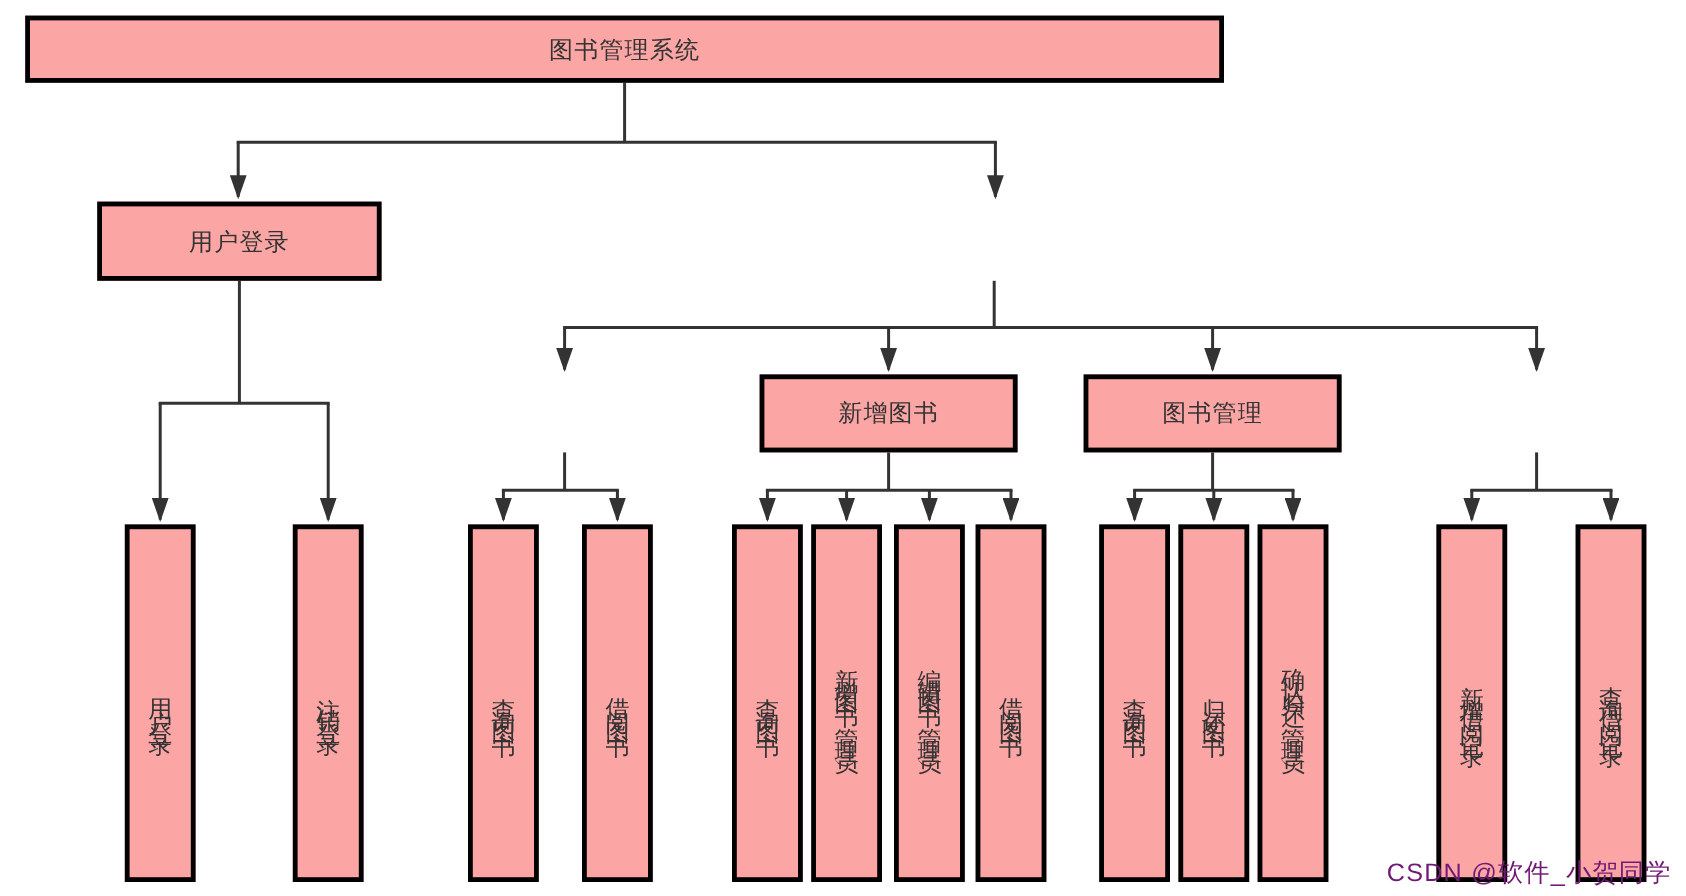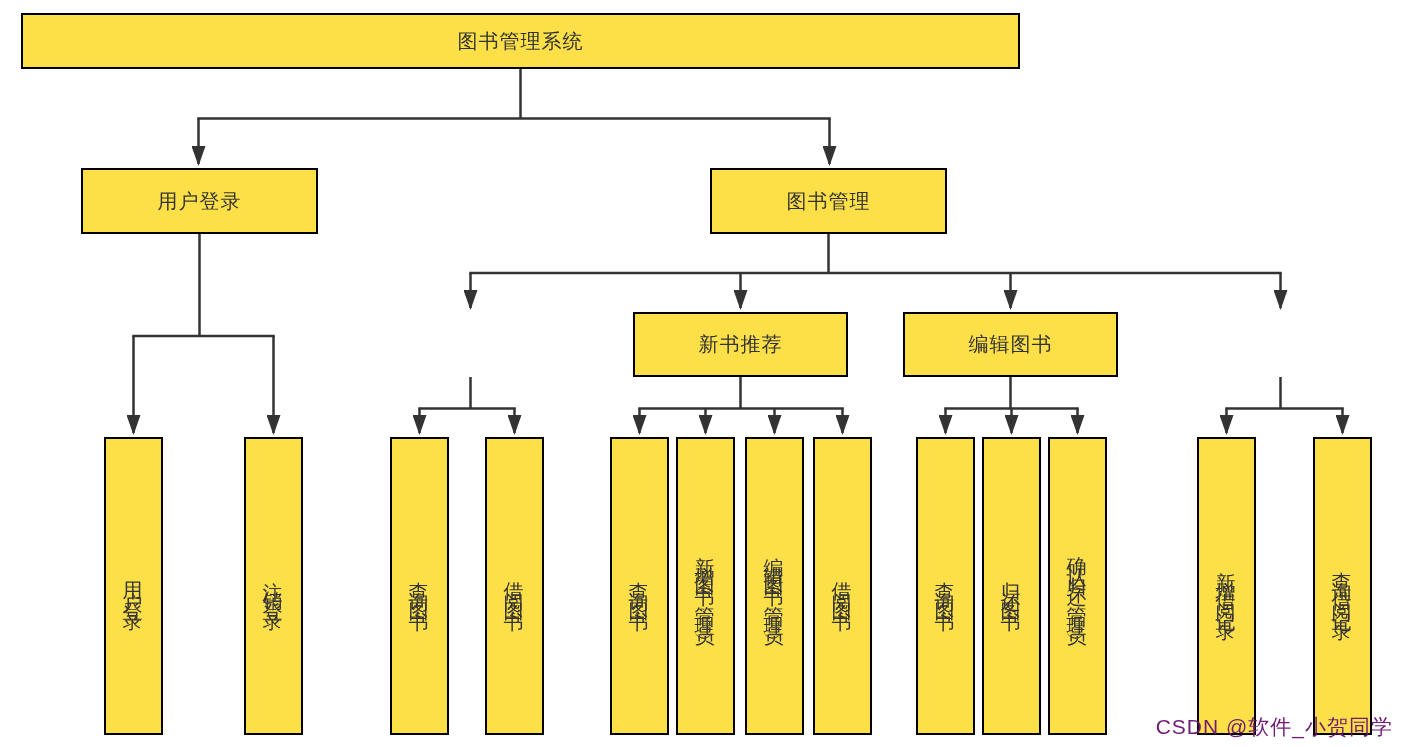--- a/index.html
+++ b/index.html
@@ -13,22 +13,22 @@
   }
   svg.connectors {
     position: absolute;
     left: 0; top: 0;
     width: 1405px; height: 747px;
     pointer-events: none;
   }
   .node {
     position: absolute;
     box-sizing: border-box;
-    border: 2px solid #000000;
-    background: #fde047;
+    border: 4px solid #000000;
+    background: #fca5a5;
     display: flex;
     align-items: center;
     justify-content: center;
     color: #333333;
   }
   .hbox { font-size: 20px; letter-spacing: 1px; }
   .vbox span {
     writing-mode: vertical-rl;
     text-orientation: mixed;
     font-size: 20px;
@@ -97,24 +97,23 @@
       <path d="M1280.5,377 L1280.5,408.5"></path>
       <path d="M1225.25,408.5 L1343.75,408.5"></path>
       <path d="M1226.5,408.5 L1226.5,433" marker-end="url(#arrow)"></path>
       <path d="M1342.5,408.5 L1342.5,433" marker-end="url(#arrow)"></path>
     </g>
   </svg>
 
   <div class="node hbox" style="left:21px; top:13px; width:999px; height:56px;">图书管理系统</div>
 
   <div class="node hbox" style="left:81px; top:168px; width:237px; height:66px;">用户登录</div>
-  <div class="node hbox" style="left:710px; top:168px; width:237px; height:66px;">图书管理</div>
 
-  <div class="node hbox" style="left:633px; top:312px; width:215px; height:65px;">新书推荐</div>
-  <div class="node hbox" style="left:903px; top:312px; width:215px; height:65px;">编辑图书</div>
+  <div class="node hbox" style="left:633px; top:312px; width:215px; height:65px;">新增图书</div>
+  <div class="node hbox" style="left:903px; top:312px; width:215px; height:65px;">图书管理</div>
 
   <div class="node vbox" style="left:104px; top:437px; width:59px; height:298px;">
     <span>用户登录</span>
     </div>
   <div class="node vbox" style="left:244px; top:437px; width:59px; height:298px;">
     <span>注销登录</span>
     </div>
 
   <div class="node vbox" style="left:390px; top:437px; width:59px; height:298px;">
     <span>查询图书</span>

